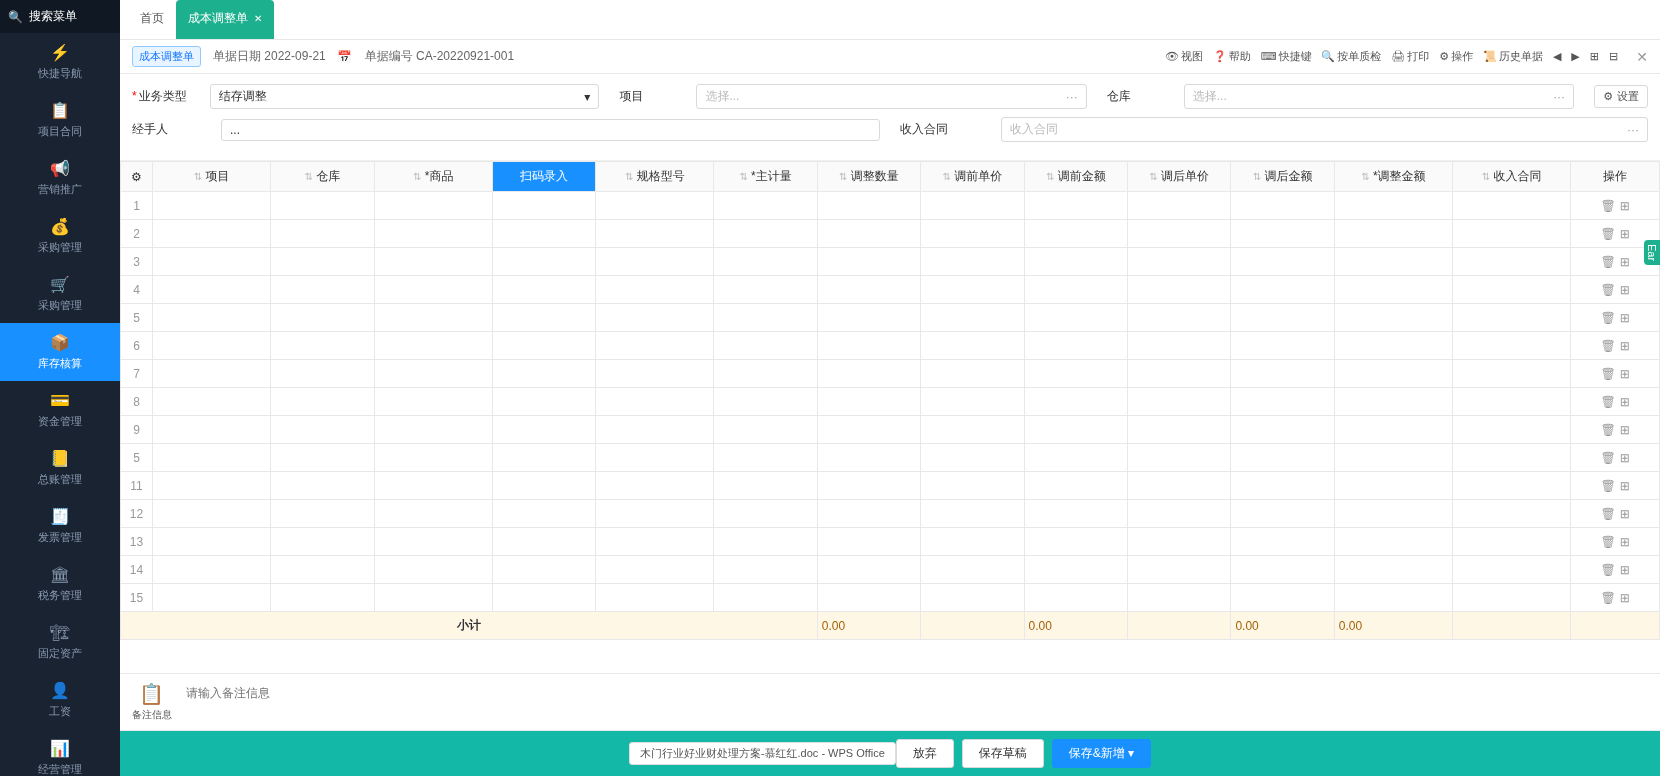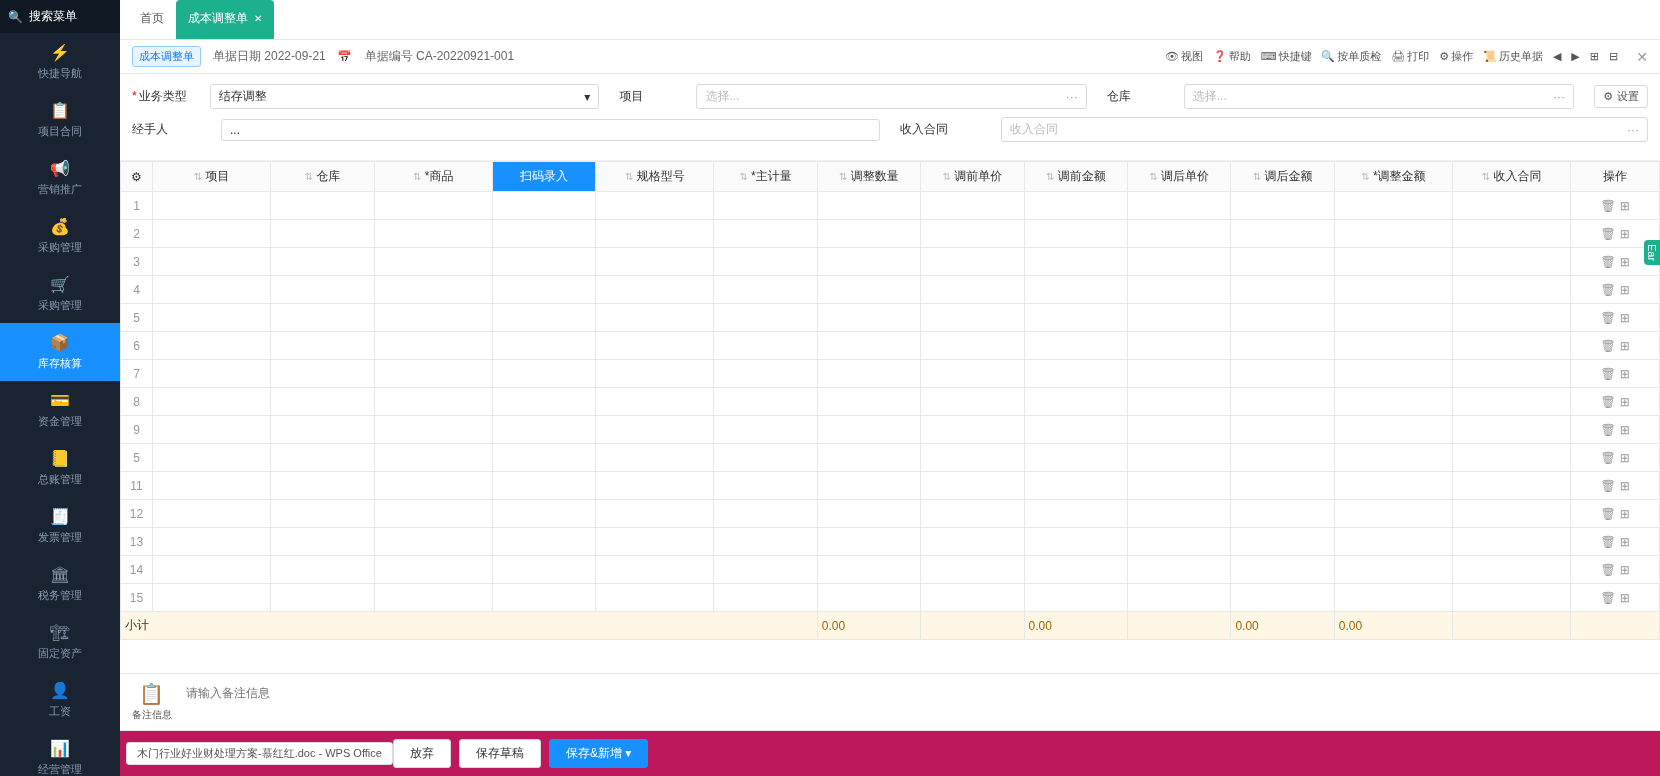--- a/index.html
+++ b/index.html
@@ -50,31 +50,31 @@
     .table-container { flex: 1; overflow: auto; position: relative; }
     table { width: 100%; border-collapse: collapse; font-size: 12px; }
     thead th { background: #fafafa; border: 1px solid #e8e8e8; padding: 6px 4px; text-align: center; font-weight: normal; color: #333; white-space: nowrap; position: sticky; top: 0; z-index: 10; }
     thead th.scan-col { background: #1890ff; color: #fff; }
     thead th .sort-icon { color: #bbb; font-size: 10px; }
     tbody td { border: 1px solid #e8e8e8; padding: 4px; text-align: center; height: 28px; color: #333; }
     .row-num { color: #999; width: 30px; }
     .action-col { display: flex; align-items: center; justify-content: center; gap: 4px; }
     .action-icon { cursor: pointer; color: #999; font-size: 12px; }
     tfoot td { background: #fff7e6; border: 1px solid #e8e8e8; padding: 5px 4px; font-weight: normal; }
-    .subtotal-label { text-align: left; font-weight: 400; color: #333; }
+    .subtotal-label { text-align: center; font-weight: 700; color: #333; }
     .subtotal-value { text-align: left; color: #a16207; }
 
     
     .notes-area { border-top: 1px solid #e8e8e8; padding: 8px 12px; display: flex; align-items: flex-start; gap: 10px; flex-shrink: 0; }
     .notes-icon { display: flex; flex-direction: column; align-items: center; gap: 2px; color: #555; font-size: 10px; cursor: pointer; }
     .notes-icon .icon-grid { font-size: 20px; color: #1890ff; }
     .notes-input { flex: 1; border: none; outline: none; font-size: 12px; color: #bbb; padding: 4px; }
 
     
-    .bottom-bar { background: #be185d; border-top: 1px solid #e8e8e8; padding: 8px 6px; display: flex; align-items: center; justify-content: flex-start; flex-shrink: 0; }
+    .bottom-bar { background: #14b8a6; border-top: 1px solid #e8e8e8; padding: 8px 12px; display: flex; align-items: center; justify-content: center; flex-shrink: 0; }
     .bottom-taskbar { font-size: 11px; color: #555; background: #fff; border: 1px solid #ddd; padding: 3px 10px; border-radius: 3px; cursor: pointer; }
     .bottom-actions { display: flex; gap: 8px; }
     .btn { padding: 5px 16px; border-radius: 3px; font-size: 12px; cursor: pointer; border: 1px solid #d9d9d9; }
     .btn-default { background: #fff; color: #333; }
     .btn-secondary { background: #fff; color: #333; border-color: #d9d9d9; }
     .btn-primary { background: #1890ff; color: #fff; border-color: #1890ff; display: flex; align-items: center; gap: 4px; }
 
     
     .right-edge { position: absolute; right: 0; top: 200px; background: #1db08e; width: 16px; padding: 4px 2px; cursor: pointer; border-radius: 4px 0 0 4px; writing-mode: vertical-rl; font-size: 11px; color: #fff; z-index: 20; }
 

